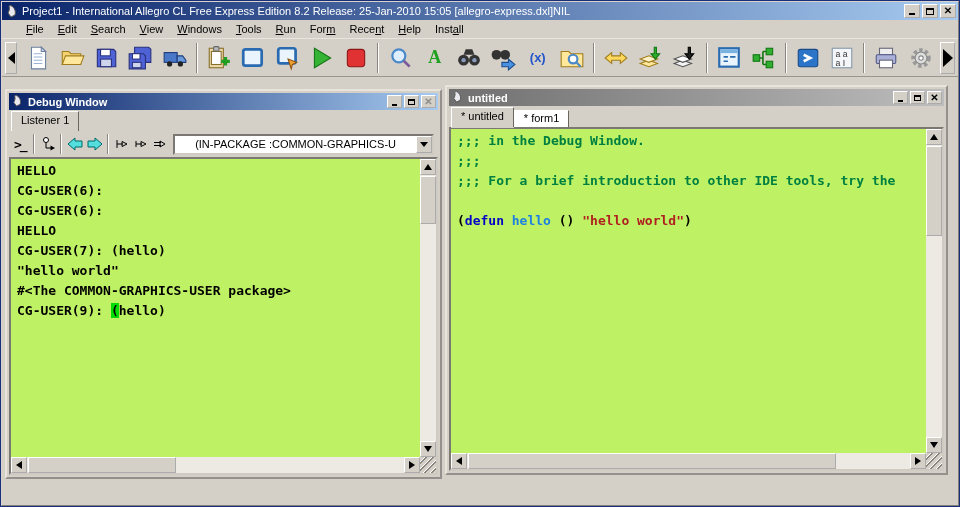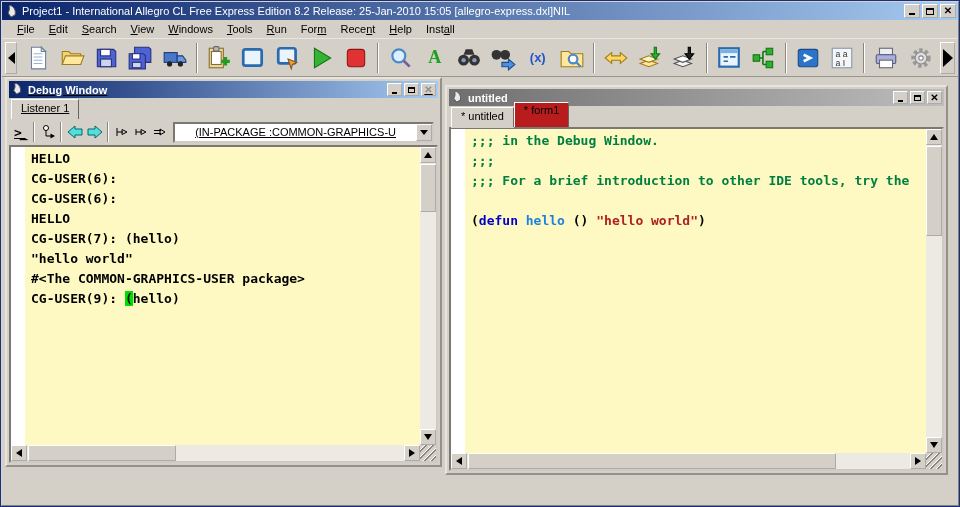--- a/index.html
+++ b/index.html
@@ -13,21 +13,21 @@
   .titlebar .ttext { color:#fff; font-weight:normal; font-size:11px; white-space:nowrap; overflow:hidden; flex:1; margin-left:4px; }
   .appicon { width:13px; height:13px; flex:none; display:inline-block; }
   .cap-btns { display:flex; gap:2px; flex:none; }
   .cap-btn { width:16px; height:14px; background:#d4d0c8; border:1px outset #fff; display:flex; align-items:center; justify-content:center; font-size:9px; font-weight:bold; color:#000; line-height:1; }
   .g-min { width:6px; height:2px; background:#000; align-self:flex-end; margin-bottom:2px; }
   .g-max { width:8px; height:7px; border:1px solid #000; border-top-width:2px; }
   .g-x { font-size:10px; font-weight:bold; }
   .dim { color:#8d8d89; }
 
   
-  .menubar { height:19px; display:flex; align-items:center; padding-left:8px; flex:none; border-bottom:1px solid #e8e6e0; }
+  .menubar { height:19px; display:flex; align-items:center; padding-left:17px; flex:none; border-bottom:1px solid #e8e6e0; }
   .menu-item { padding:2px 7px; color:#000; }
   .menu-item u { text-decoration:underline; }
 
   
   .toolbar { height:38px; display:flex; align-items:center; padding-left:3px; flex:none; border-bottom:1px solid #9a968e; }
   .grab { width:13px; height:32px; background:#d4d0c8; border:1px outset #fff; display:flex; align-items:center; justify-content:center; margin-right:3px; }
   .tri-l { width:0;height:0;border-top:6px solid transparent;border-bottom:6px solid transparent;border-right:7px solid #000; }
   .tri-r-big { width:0;height:0;border-top:9px solid transparent;border-bottom:9px solid transparent;border-left:10px solid #000; }
   .tbtn { width:36px; height:32px; display:flex; align-items:center; justify-content:center; background:transparent; border:1px solid transparent; }
   .tsep { width:2px; height:30px; border-left:1px solid #8a867e; border-right:1px solid #fff; margin:0 4px; }
@@ -39,35 +39,35 @@
   .ctitle { height:17px; display:flex; align-items:center; padding:0 2px; flex:none; }
   .ctitle.active { background:linear-gradient(90deg,#0a246a,#a6caf0); }
   .ctitle.inactive { background:linear-gradient(90deg,#6f6f6f,#bdbdbd); }
   .ctitle .ttext { color:#fff; font-weight:bold; margin-left:4px; flex:1; white-space:nowrap; overflow:hidden; }
   .cbtn { width:15px; height:13px; background:#d4d0c8; border:1px outset #fff; display:flex; align-items:center; justify-content:center; }
   .cbtn .g-min { width:5px; height:2px; margin-bottom:1px; }
   .cbtn .g-max { width:7px; height:6px; }
   .tabrow { height:21px; display:flex; align-items:flex-end; padding-left:2px; flex:none; }
   .tab { background:#d4d0c8; border:1px solid; border-color:#fff #6a665e #d4d0c8 #fff; border-bottom:none; padding:2px 9px 3px; position:relative; }
   .tab.active { height:20px; z-index:2; box-shadow:0 1px 0 #d4d0c8; }
-  .tab.inactive { height:25px; padding-top:1px; background:#b91c1c; }
+  .tab.inactive { height:17px; padding-top:1px; background:#ffffff; }
 
   
   .dtoolbar { height:26px; display:flex; align-items:center; padding:1px 2px; flex:none; gap:1px; }
   .dbtn { width:24px; height:22px; display:flex; align-items:center; justify-content:center; }
   .dsep { width:2px; height:20px; border-left:1px solid #8a867e; border-right:1px solid #fff; margin:0 3px; }
   .prompticon { font-family:"DejaVu Sans Mono", monospace; font-weight:bold; font-size:13px; letter-spacing:-2px; }
   .combo { flex:1; height:21px; margin-left:4px; margin-right:2px; border:2px inset #cfcbc3; background:#fff; display:flex; align-items:center; }
   .combo-text { flex:1; padding:0 20px; white-space:nowrap; overflow:hidden; font-size:11px; }
   .combo-btn { width:16px; height:100%; background:#d4d0c8; border:1px outset #fff; display:flex; align-items:center; justify-content:center; flex:none; }
   .tri-dn { width:0;height:0;border-left:4px solid transparent;border-right:4px solid transparent;border-top:5px solid #000; }
 
   
   .frame { flex:1; position:relative; border:2px inset #cfcbc3; background:#fff; overflow:hidden; }
-  .textarea { position:absolute; left:0; top:0; right:16px; bottom:16px; background:#fef9c3; overflow:hidden; padding:2px 6px; font-family:"DejaVu Sans Mono", monospace; font-weight:bold; font-size:13px; line-height:20px; color:#000;margin-left:14px; }
+  .textarea { position:absolute; left:0; top:0; right:16px; bottom:16px; background:#bef264; overflow:hidden; padding:2px 6px; font-family:"DejaVu Sans Mono", monospace; font-weight:bold; font-size:13px; line-height:20px; color:#000; }
   .tline { white-space:pre; height:20px; }
   .hl-paren { background:#00dd00; }
   .c-green { color:#008040; }
   .c-navy { color:#0000c8; }
   .c-blue { color:#1e80e0; }
   .c-red  { color:#b02020; }
 
   .vscroll { position:absolute; top:0; right:0; bottom:16px; width:16px; background:#eceae2; }
   .hscroll { position:absolute; left:0; right:16px; bottom:0; height:16px; background:#eceae2; }
   .sbtn { position:absolute; width:16px; height:16px; background:#d4d0c8; border:1px outset #fff; display:flex; align-items:center; justify-content:center; }
@@ -361,21 +361,21 @@
         </span>
       </span>
 
     <span class="grab" style="width:16px;margin-left:2px;">
         <span class="tri-r-big"></span>
       </span>
   </div>
 
   <div class="client">
 
-    <div class="child" style="left:3px; top:0; width:437px; height:390px;text-decoration:underline;">
+    <div class="child" style="left:3px; top:12px; width:437px; height:390px;">
       <div class="ctitle active">
         <span class="appicon">
             <svg width="12" height="12" viewBox="0 0 13 13">
               <path d="M4 1c1 3 0 5-1 7l3 4 4-2c1-3 0-6-2-8C7 1 5 0 4 1z" fill="#e8e8ee" stroke="#555"></path>
             </svg>
           </span>
         <span class="ttext">Debug Window</span>
         <span class="cap-btns">
           <span class="cbtn">
               <span class="g-min"></span>

